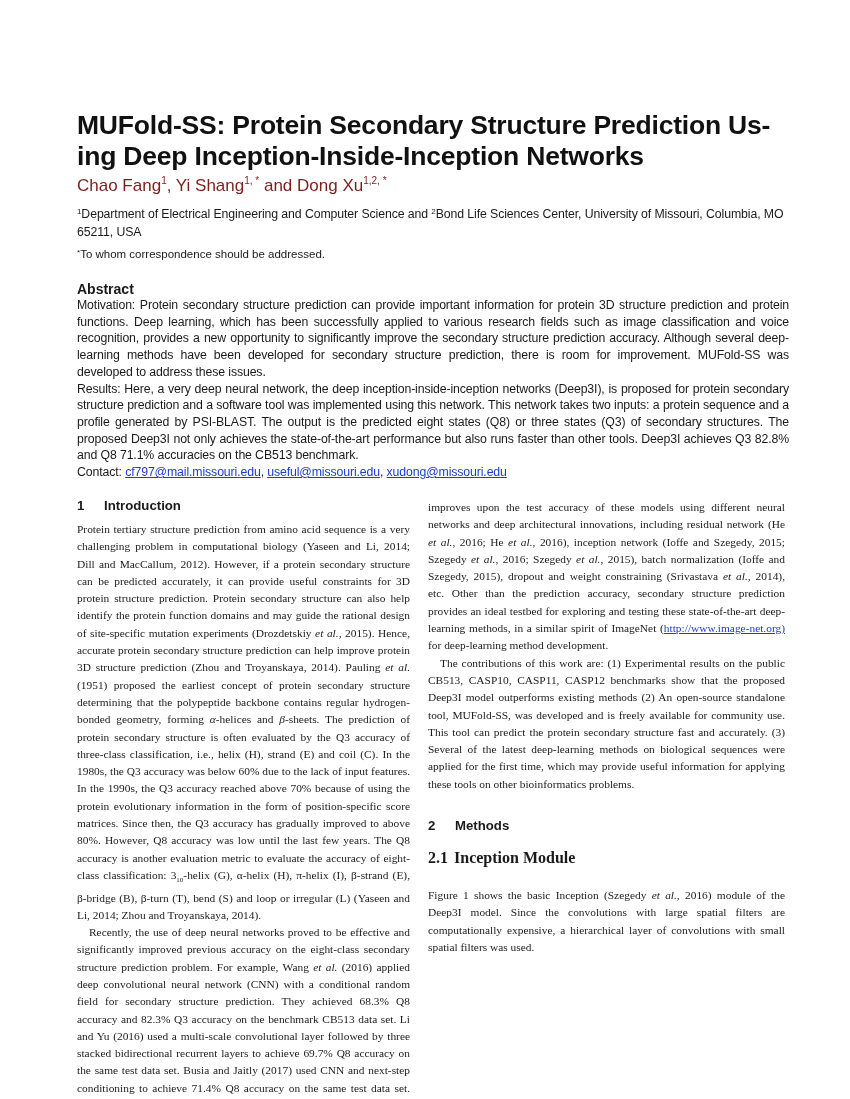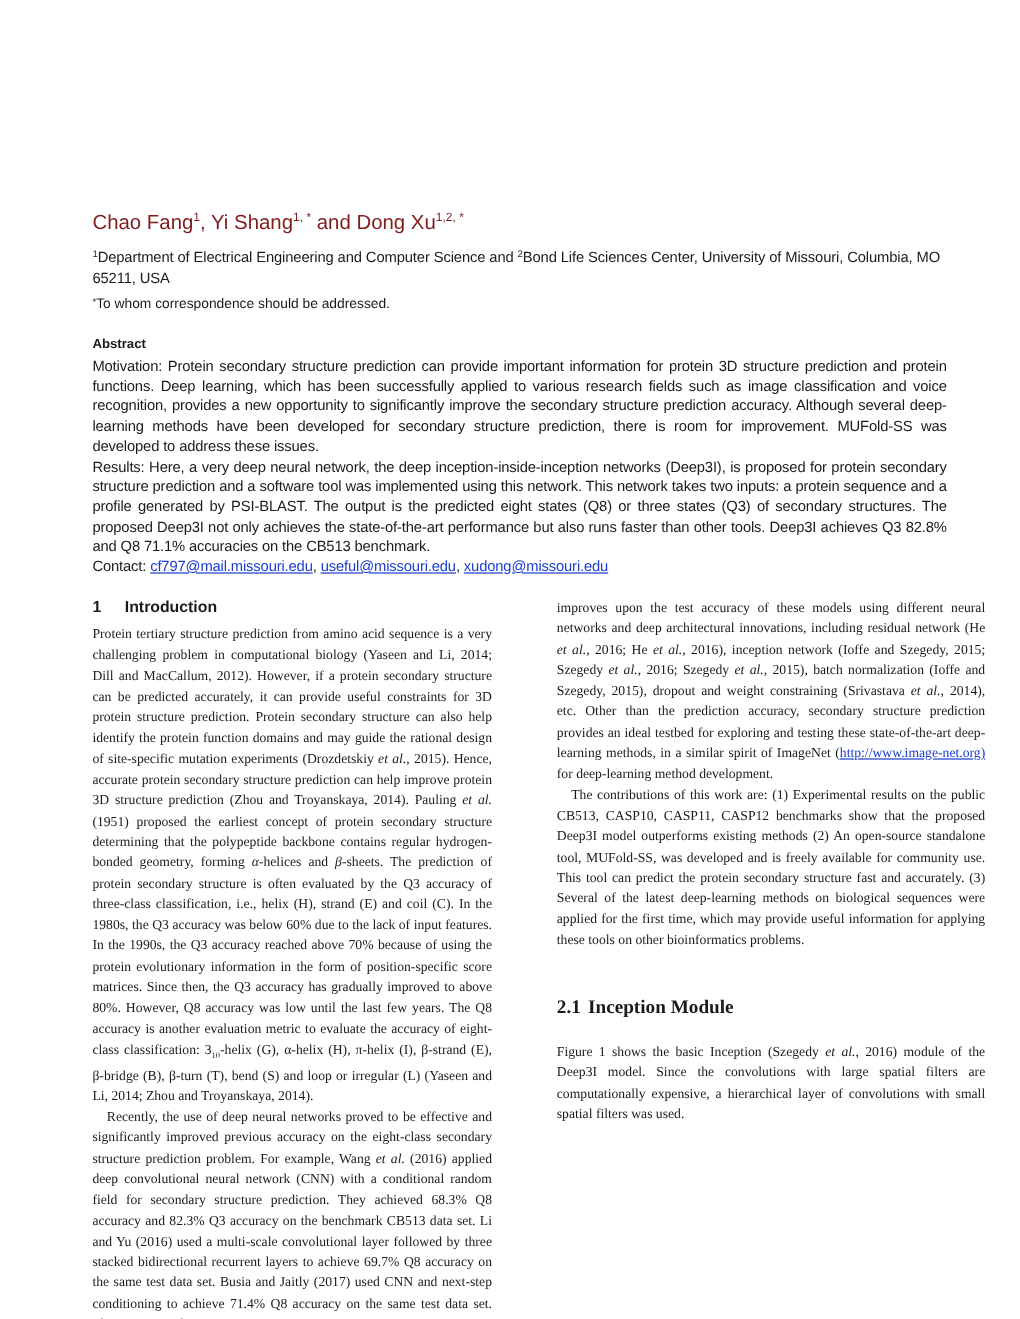--- a/index.html
+++ b/index.html
@@ -9,47 +9,48 @@
   .serif { font-family: "Liberation Serif", "DejaVu Serif", serif; }
 
   .title { position: absolute; left: 77px; top: 110px; width: 712px; font-size: 26.5px; font-weight: bold; line-height: 31px; letter-spacing: -0.2px; color: #111; margin: 0; }
   .authors { position: absolute; left: 77px; top: 176px; font-size: 17px; line-height: 20px; margin: 0; color: #7f1d1d; }
   .authors sup { font-size: 10px; vertical-align: 7px; line-height: 0; }
   .affil { position: absolute; left: 77px; top: 205px; width: 712px; font-size: 12.3px; line-height: 18px; margin: 0; letter-spacing: -0.1px; }
   .affil sup { font-size: 8px; vertical-align: 4px; line-height: 0; }
   .corr { position: absolute; left: 77px; top: 247px; font-size: 11.5px; line-height: 14px; margin: 0; }
   .corr sup { font-size: 8px; vertical-align: 3px; line-height: 0; }
 
-  .abs-head { position: absolute; left: 77px; top: 281px; font-size: 11px; font-weight: bold; margin: 0; }
+  .abs-head { position: absolute; left: 77px; top: 281px; font-size: 14px; font-weight: bold; margin: 0; }
   .abstract { position: absolute; left: 77px; top: 297px; width: 712px; font-size: 12.3px; line-height: 16.7px; margin: 0; text-align: justify; letter-spacing: -0.12px; }
   .abstract p { margin: 0; }
   .abstract b { font-weight: normal; }
   .abstract a { color: #1a3ccf; text-decoration: underline; }
 
   .col { position: absolute; top: 497px; font-size: 11.4px; line-height: 17.3px; text-align: justify; }
   .col-left { left: 77px; width: 333px; }
-  .col-right { left: 428px; width: 357px; top: 499px; margin-left: 36px; }
+  .col-right { left: 428px; width: 357px; top: 499px; }
   .col p { margin: 0; }
   .col .indent { text-indent: 12px; }
   .sec-head { font-family: "Liberation Sans", "DejaVu Sans", sans-serif; font-weight: bold; font-size: 13.2px; margin: 0; line-height: 18px; }
   .sec-head .num { display: inline-block; width: 27px; }
   .subsec-head { font-family: "Liberation Serif", "DejaVu Serif", serif; font-weight: bold; font-size: 16px; margin: 0; line-height: 18px; }
   .subsec-head .num { display: inline-block; width: 26px; }
   .col a { color: #1a3ccf; text-decoration: underline; }
   .gap-sec { height: 14px; }
   .gap-sub { height: 20px; }
   sub { font-size: 7px; }
 </style>
 </head>
 <body>
 
 <div class="page">
 
   <h1 class="title sans">
-    <br>
+    <span>MUFold-SS: Protein Secondary Structure Prediction Us-</span><br>
+    <span>ing Deep Inception-Inside-Inception Networks</span>
   </h1>
 
   <p class="authors sans">
     <span>Chao Fang</span><sup>1</sup><span>, </span><span>Yi Shang</span><sup>1, *</sup><span> and </span><span>Dong Xu</span><sup>1,2, *</sup>
   </p>
 
   <p class="affil sans">
     <sup>1</sup><span>Department of Electrical Engineering and Computer Science and </span><sup>2</sup><span>Bond Life Sciences Center, University of Missouri, Columbia, MO 65211, USA</span>
   </p>
 
@@ -70,19 +71,20 @@
     <div style="height:6px"></div>
     <p><span>Protein tertiary structure prediction from amino acid sequence is a very challenging problem in computational biology (Yaseen and Li, 2014; Dill and MacCallum, 2012). However, if a protein secondary structure can be predicted accurately, it can provide useful constraints for 3D protein structure prediction. Protein secondary structure can also help identify the protein function domains and may guide the rational design of site-specific mutation experiments (Drozdetskiy </span><i>et al.</i><span>, 2015). Hence, accurate protein secondary structure prediction can help improve protein 3D structure prediction (Zhou and Troyanskaya, 2014). Pauling </span><i>et al.</i><span> (1951) proposed the earliest concept of protein secondary structure determining that the polypeptide backbone contains regular hydrogen-bonded geometry, forming </span><i>α</i><span>-helices and </span><i>β</i><span>-sheets. The prediction of protein secondary structure is often evaluated by the Q3 accuracy of three-class classification, i.e., helix (H), strand (E) and coil (C). In the 1980s, the Q3 accuracy was below 60% due to the lack of input features. In the 1990s, the Q3 accuracy reached above 70% because of using the protein evolutionary information in the form of position-specific score matrices. Since then, the Q3 accuracy has gradually improved to above 80%. However, Q8 accuracy was low until the last few years. The Q8 accuracy is another evaluation metric to evaluate the accuracy of eight-class classification: 3</span><sub>10</sub><span>-helix (G), α-helix (H), π-helix (I), β-strand (E), β-bridge (B), β-turn (T), bend (S) and loop or irregular (L) (Yaseen and Li, 2014; Zhou and Troyanskaya, 2014).</span></p>
     <p class="indent"><span>Recently, the use of deep neural networks proved to be effective and significantly improved previous accuracy on the eight-class secondary structure prediction problem. For example, Wang </span><i>et al.</i><span> (2016) applied deep convolutional neural network (CNN) with a conditional random field for secondary structure prediction. They achieved 68.3% Q8 accuracy and 82.3% Q3 accuracy on the benchmark CB513 data set. Li and Yu (2016) used a multi-scale convolutional layer followed by three stacked bidirectional recurrent layers to achieve 69.7% Q8 accuracy on the same test data set. Busia and Jaitly (2017) used CNN and next-step conditioning to achieve 71.4% Q8 accuracy on the same test data set. The current work</span></p>
   </div>
 
   <div class="col col-right serif">
     <p><span>improves upon the test accuracy of these models using different neural networks and deep architectural innovations, including residual network (He </span><i>et al.</i><span>, 2016; He </span><i>et al.</i><span>, 2016), inception network (Ioffe and Szegedy, 2015; Szegedy </span><i>et al.</i><span>, 2016; Szegedy </span><i>et al.</i><span>, 2015), batch normalization (Ioffe and Szegedy, 2015), dropout and weight constraining (Srivastava </span><i>et al.</i><span>, 2014), etc. Other than the prediction accuracy, secondary structure prediction provides an ideal testbed for exploring and testing these state-of-the-art deep-learning methods, in a similar spirit of ImageNet (</span><a>http://www.image-net.org)</a><span> for deep-learning method development.</span></p>
     <p class="indent">The contributions of this work are: (1) Experimental results on the public CB513, CASP10, CASP11, CASP12 benchmarks show that the proposed Deep3I model outperforms existing methods (2) An open-source standalone tool, MUFold-SS, was developed and is freely available for community use. This tool can predict the protein secondary structure fast and accurately. (3) Several of the latest deep-learning methods on biological sequences were applied for the first time, which may provide useful information for applying these tools on other bioinformatics problems.</p>
     <div class="gap-sec"></div>
     <div style="height:10px"></div>
+    <h2 class="sec-head"><span class="num">2</span><span>Methods</span></h2>
     <div style="height:14px"></div>
     <h3 class="subsec-head"><span class="num">2.1</span><span>Inception Module</span></h3>
     <div class="gap-sub"></div>
     <p><span>Figure 1 shows the basic Inception (Szegedy </span><i>et al.</i><span>, 2016) module of the Deep3I model. Since the convolutions with large spatial filters are computationally expensive, a hierarchical layer of convolutions with small spatial filters was used.</span></p>
   </div>
 
 </div>
 
 </body></html>

